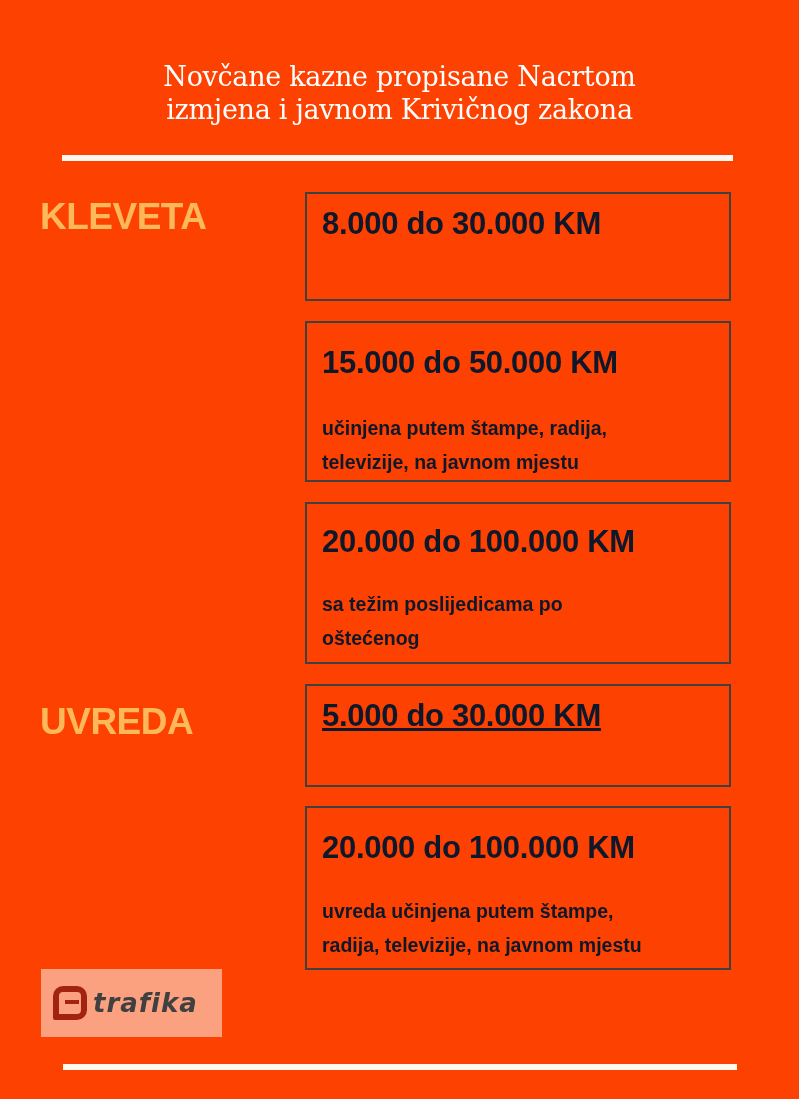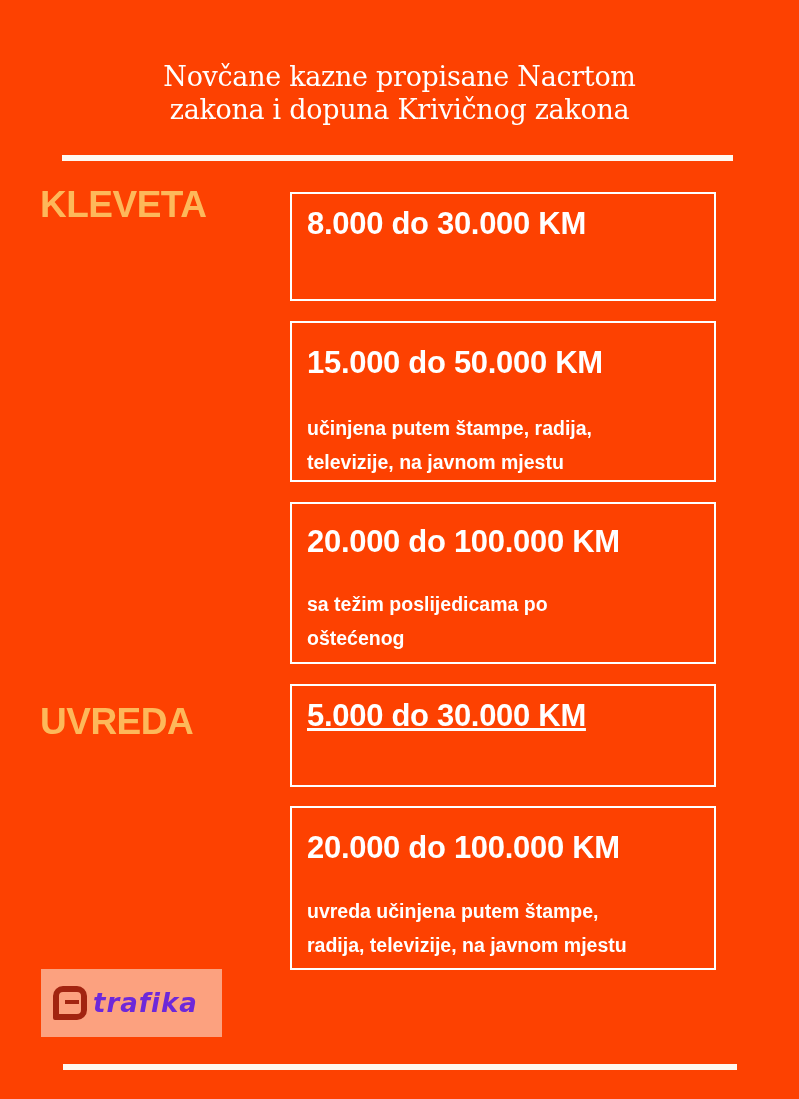--- a/index.html
+++ b/index.html
@@ -25,24 +25,24 @@
   }
   .rule.top { left: 62px; top: 155px; width: 671px; }
   .rule.bottom { left: 63px; top: 1064px; width: 674px; }
   .category {
     position: absolute; left: 40px;
     color: #fdb85a; font-weight: bold;
     font-size: 37px; letter-spacing: -0.5px;
     font-family: "Liberation Sans", sans-serif;
   }
   .box {
-    position: absolute; left: 290px; width: 422px;
-    border: 2px solid #ffffff;
+    position: absolute; left: 305px; width: 422px;
+    border: 2px solid #404040;
     box-sizing: content-box;
-    color: #ffffff;
+    color: #0f172a;
   }
   .box .amount {
     position: absolute; left: 15px;
     font-weight: bold; font-size: 31px; letter-spacing: -0.3px;
     white-space: nowrap;
   }
   .box .note {
     position: absolute; left: 15px;
     font-weight: bold; font-size: 19.5px; line-height: 34px;
     white-space: pre-line;
@@ -56,36 +56,36 @@
   .logo-mark {
     margin-left: 12px; width: 34px; height: 34px;
     border: 6px solid #a22410; border-radius: 10px 10px 10px 2px;
     box-sizing: border-box; position: relative;
   }
   .logo-mark::after {
     content: ""; position: absolute; left: 6px; top: 8px; width: 14px; height: 4px;
     background: #a22410;
   }
   .logo-text {
-    margin-left: 6px; color: #6d28d9; font-weight: bold; font-style: italic;
+    margin-left: 6px; color: #404040; font-weight: bold; font-style: italic;
     font-size: 26px; letter-spacing: 1px;
     font-family: "DejaVu Sans", sans-serif;
   }
 </style>
 </head>
 <body>
 
 <div class="title">
   <span>Novčane kazne propisane Nacrtom</span>
-  <span>zakona i dopuna Krivičnog zakona</span>
+  <span>izmjena i javnom Krivičnog zakona</span>
 </div>
 
 <div class="rule top"></div>
 
-<div class="category" style="top:184px;">KLEVETA</div>
+<div class="category" style="top:196px;">KLEVETA</div>
 
 <div class="box" style="top:192px;height:105px;">
   <div class="amount" style="top:12px;">8.000 do 30.000 KM</div>
 </div>
 
 <div class="box" style="top:321px;height:157px;">
   <div class="amount" style="top:22px;">15.000 do 50.000 KM</div>
   <div class="note" style="top:72px;">učinjena putem štampe, radija,
 televizije, na javnom mjestu</div>
 </div>

